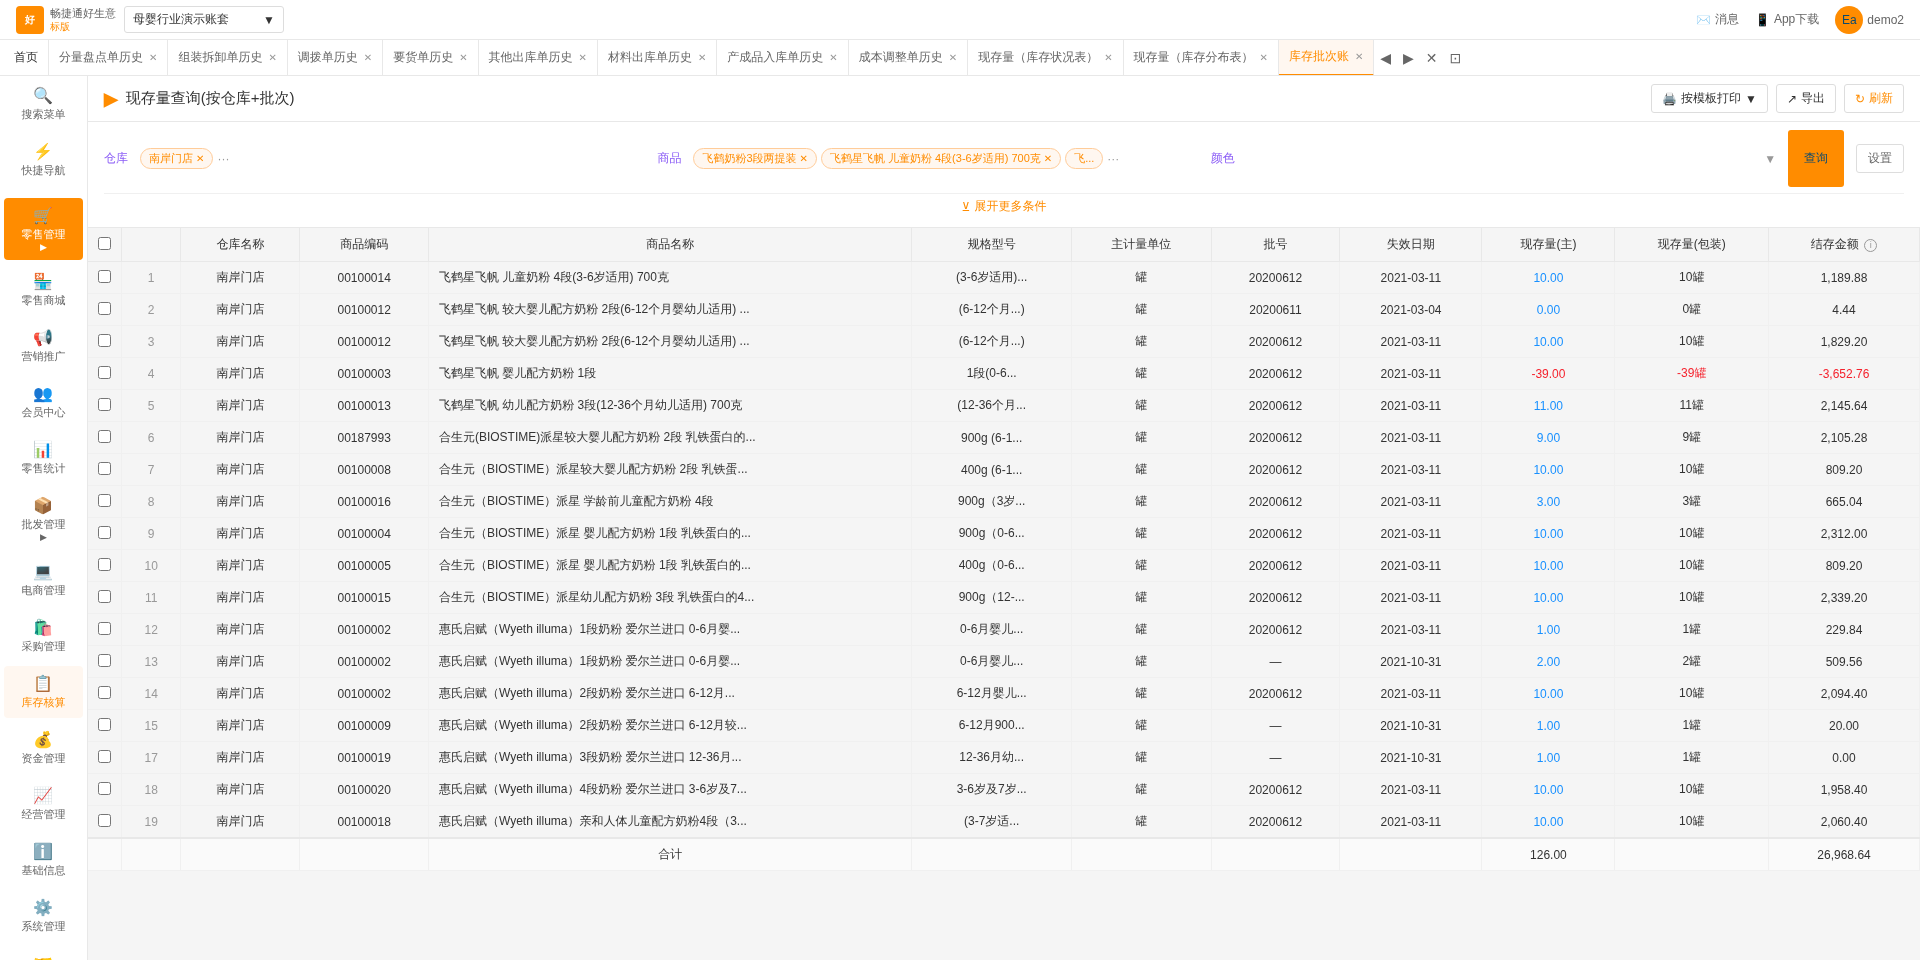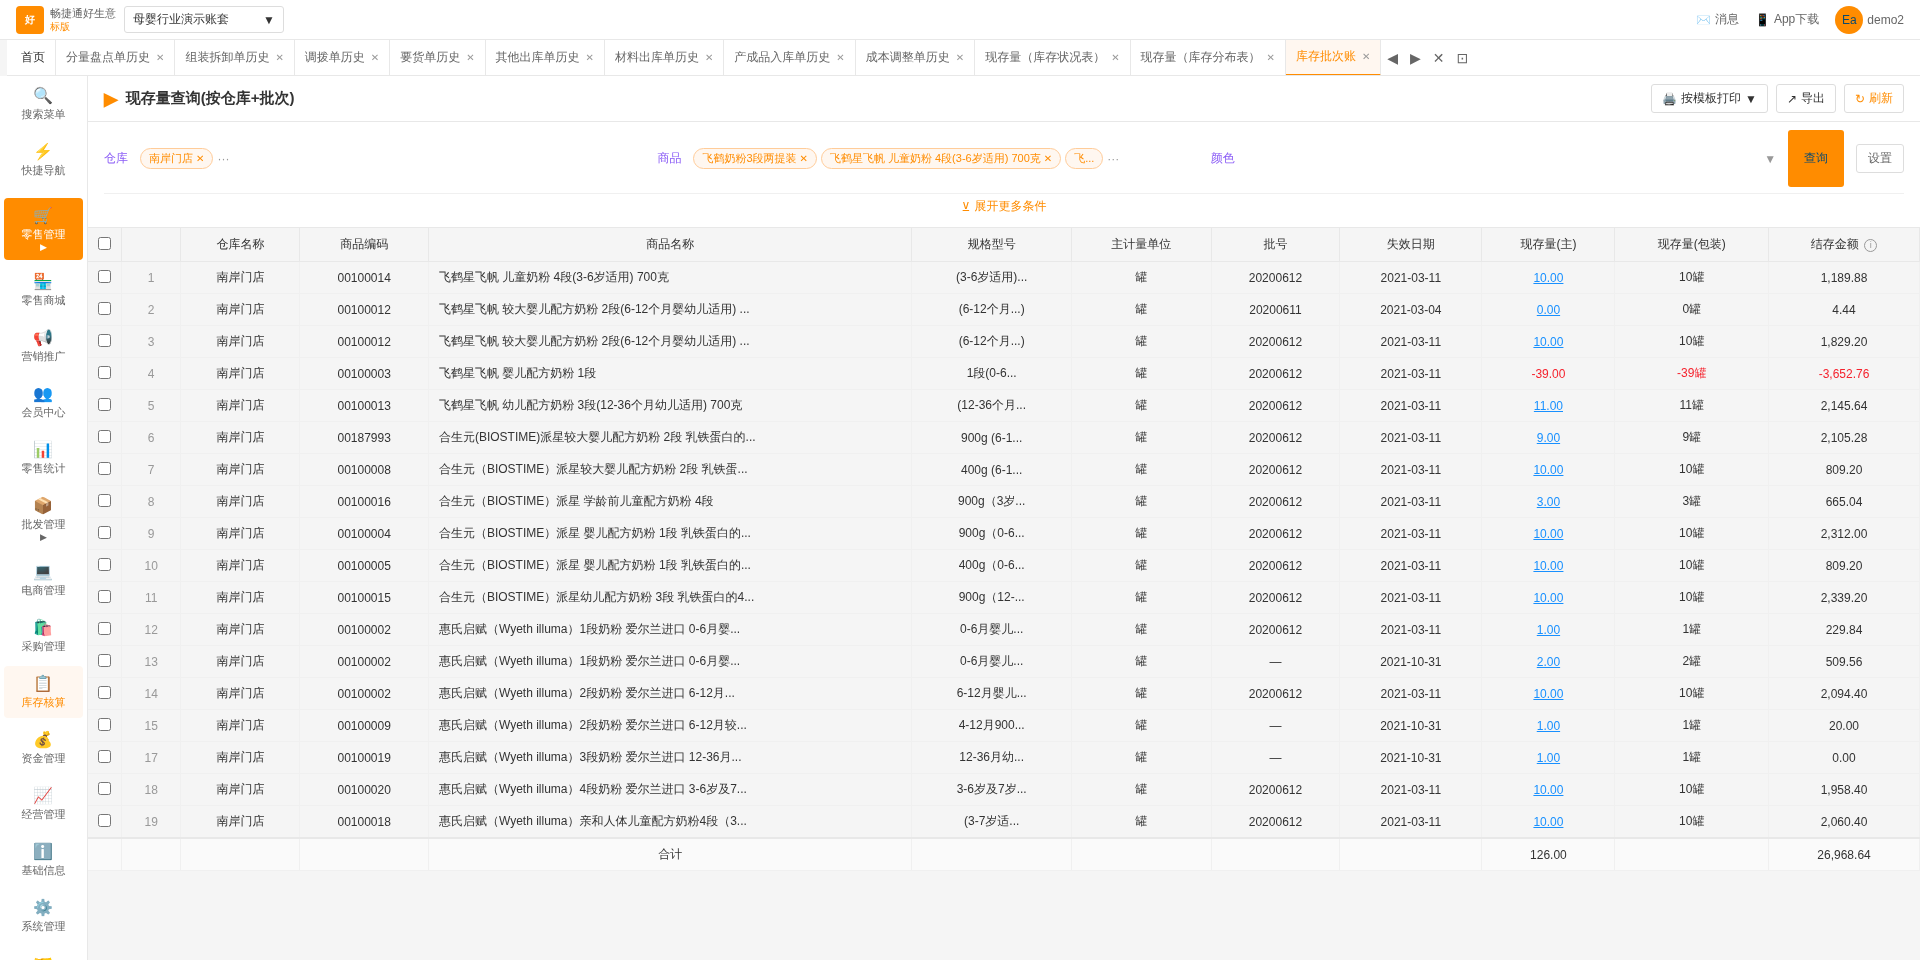--- a/index.html
+++ b/index.html
@@ -83,21 +83,20 @@
 
     
     .tab-bar {
       height: 36px;
       background: #fff;
       display: flex;
       align-items: center;
       border-bottom: 1px solid #e8e8e8;
       overflow: hidden;
       padding: 0 4px;
-      margin-left: 7px;
     }
     .tab-item {
       display: flex;
       align-items: center;
       gap: 4px;
       padding: 0 10px;
       height: 36px;
       cursor: pointer;
       white-space: nowrap;
       font-size: 12px;
@@ -187,21 +186,21 @@
     .page-header {
       padding: 8px 16px;
       background: #fff;
       border-bottom: 1px solid #e8e8e8;
       display: flex;
       align-items: center;
       justify-content: space-between;
     }
     .page-title {
       font-size: 15px;
-      font-weight: 700;
+      font-weight: 400;
       color: #333;
     }
     .page-actions {
       display: flex;
       align-items: center;
       gap: 8px;
     }
     .btn-template {
       display: flex;
       align-items: center;
@@ -344,21 +343,21 @@
       white-space: nowrap;
       color: #333;
     }
     tbody td.name-cell {
       text-align: left;
       max-width: 280px;
       overflow: hidden;
       text-overflow: ellipsis;
     }
     .text-red { color: #f5222d; }
-    .text-blue { color: #1890ff; text-decoration: underline; cursor: pointer; }
+    .text-blue { color: #1890ff; cursor: pointer; }
     .total-row td {
       background: #fafafa;
       font-weight: 500;
       border-top: 2px solid #e8e8e8;
     }
     .row-num {
       color: #999;
       text-align: center;
     }
     .checkbox-col {
@@ -858,21 +857,21 @@
     <td class="">2,094.40</td>
   </tr>
             <tr>
     <td class="checkbox-col">
       <input type="checkbox" style="">
     </td>
     <td class="row-num">15</td>
     <td>南岸门店</td>
     <td>00100009</td>
     <td class="name-cell" title="惠氏启赋（Wyeth illuma）2段奶粉 爱尔兰进口 6-12月较...">惠氏启赋（Wyeth illuma）2段奶粉 爱尔兰进口 6-12月较...</td>
-    <td>4-12月900...</td>
+    <td>6-12月900...</td>
     <td>罐</td>
     <td>—</td>
     <td>2021-10-31</td>
     <td class="text-blue">1.00</td>
     <td class="">1罐</td>
     <td class="">20.00</td>
   </tr>
             <tr>
     <td class="checkbox-col">
       <input type="checkbox" style="">

